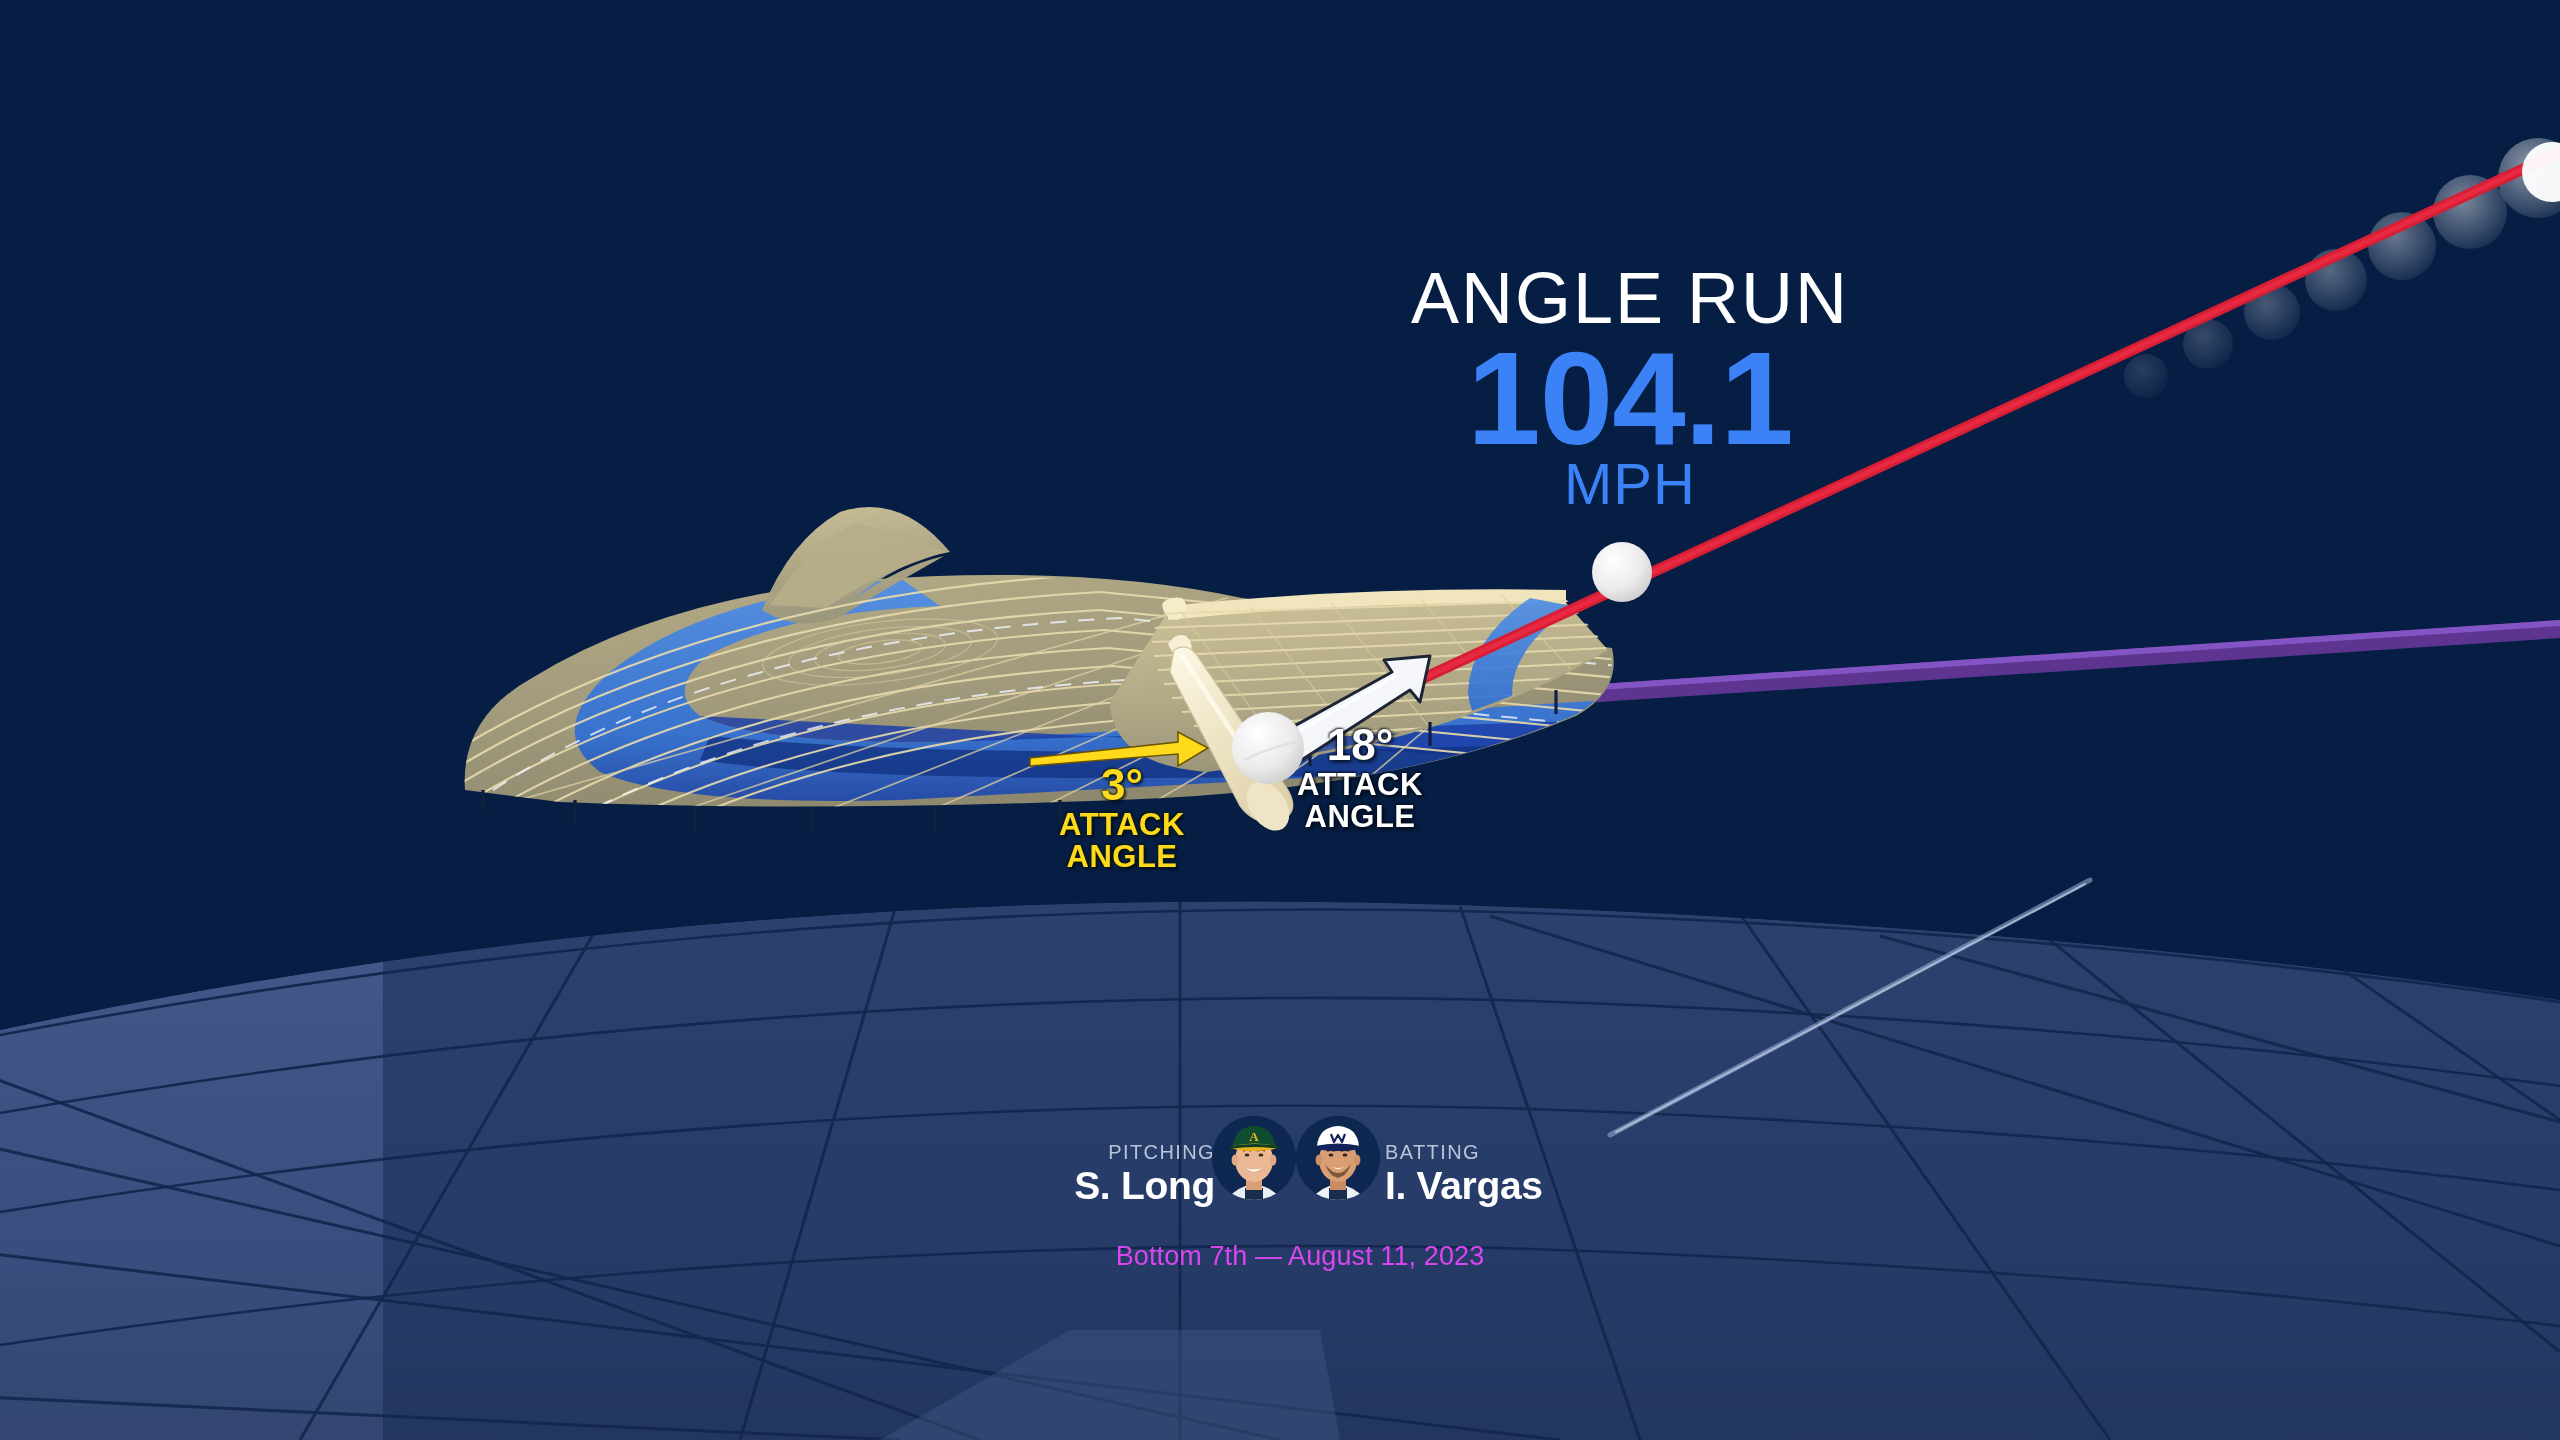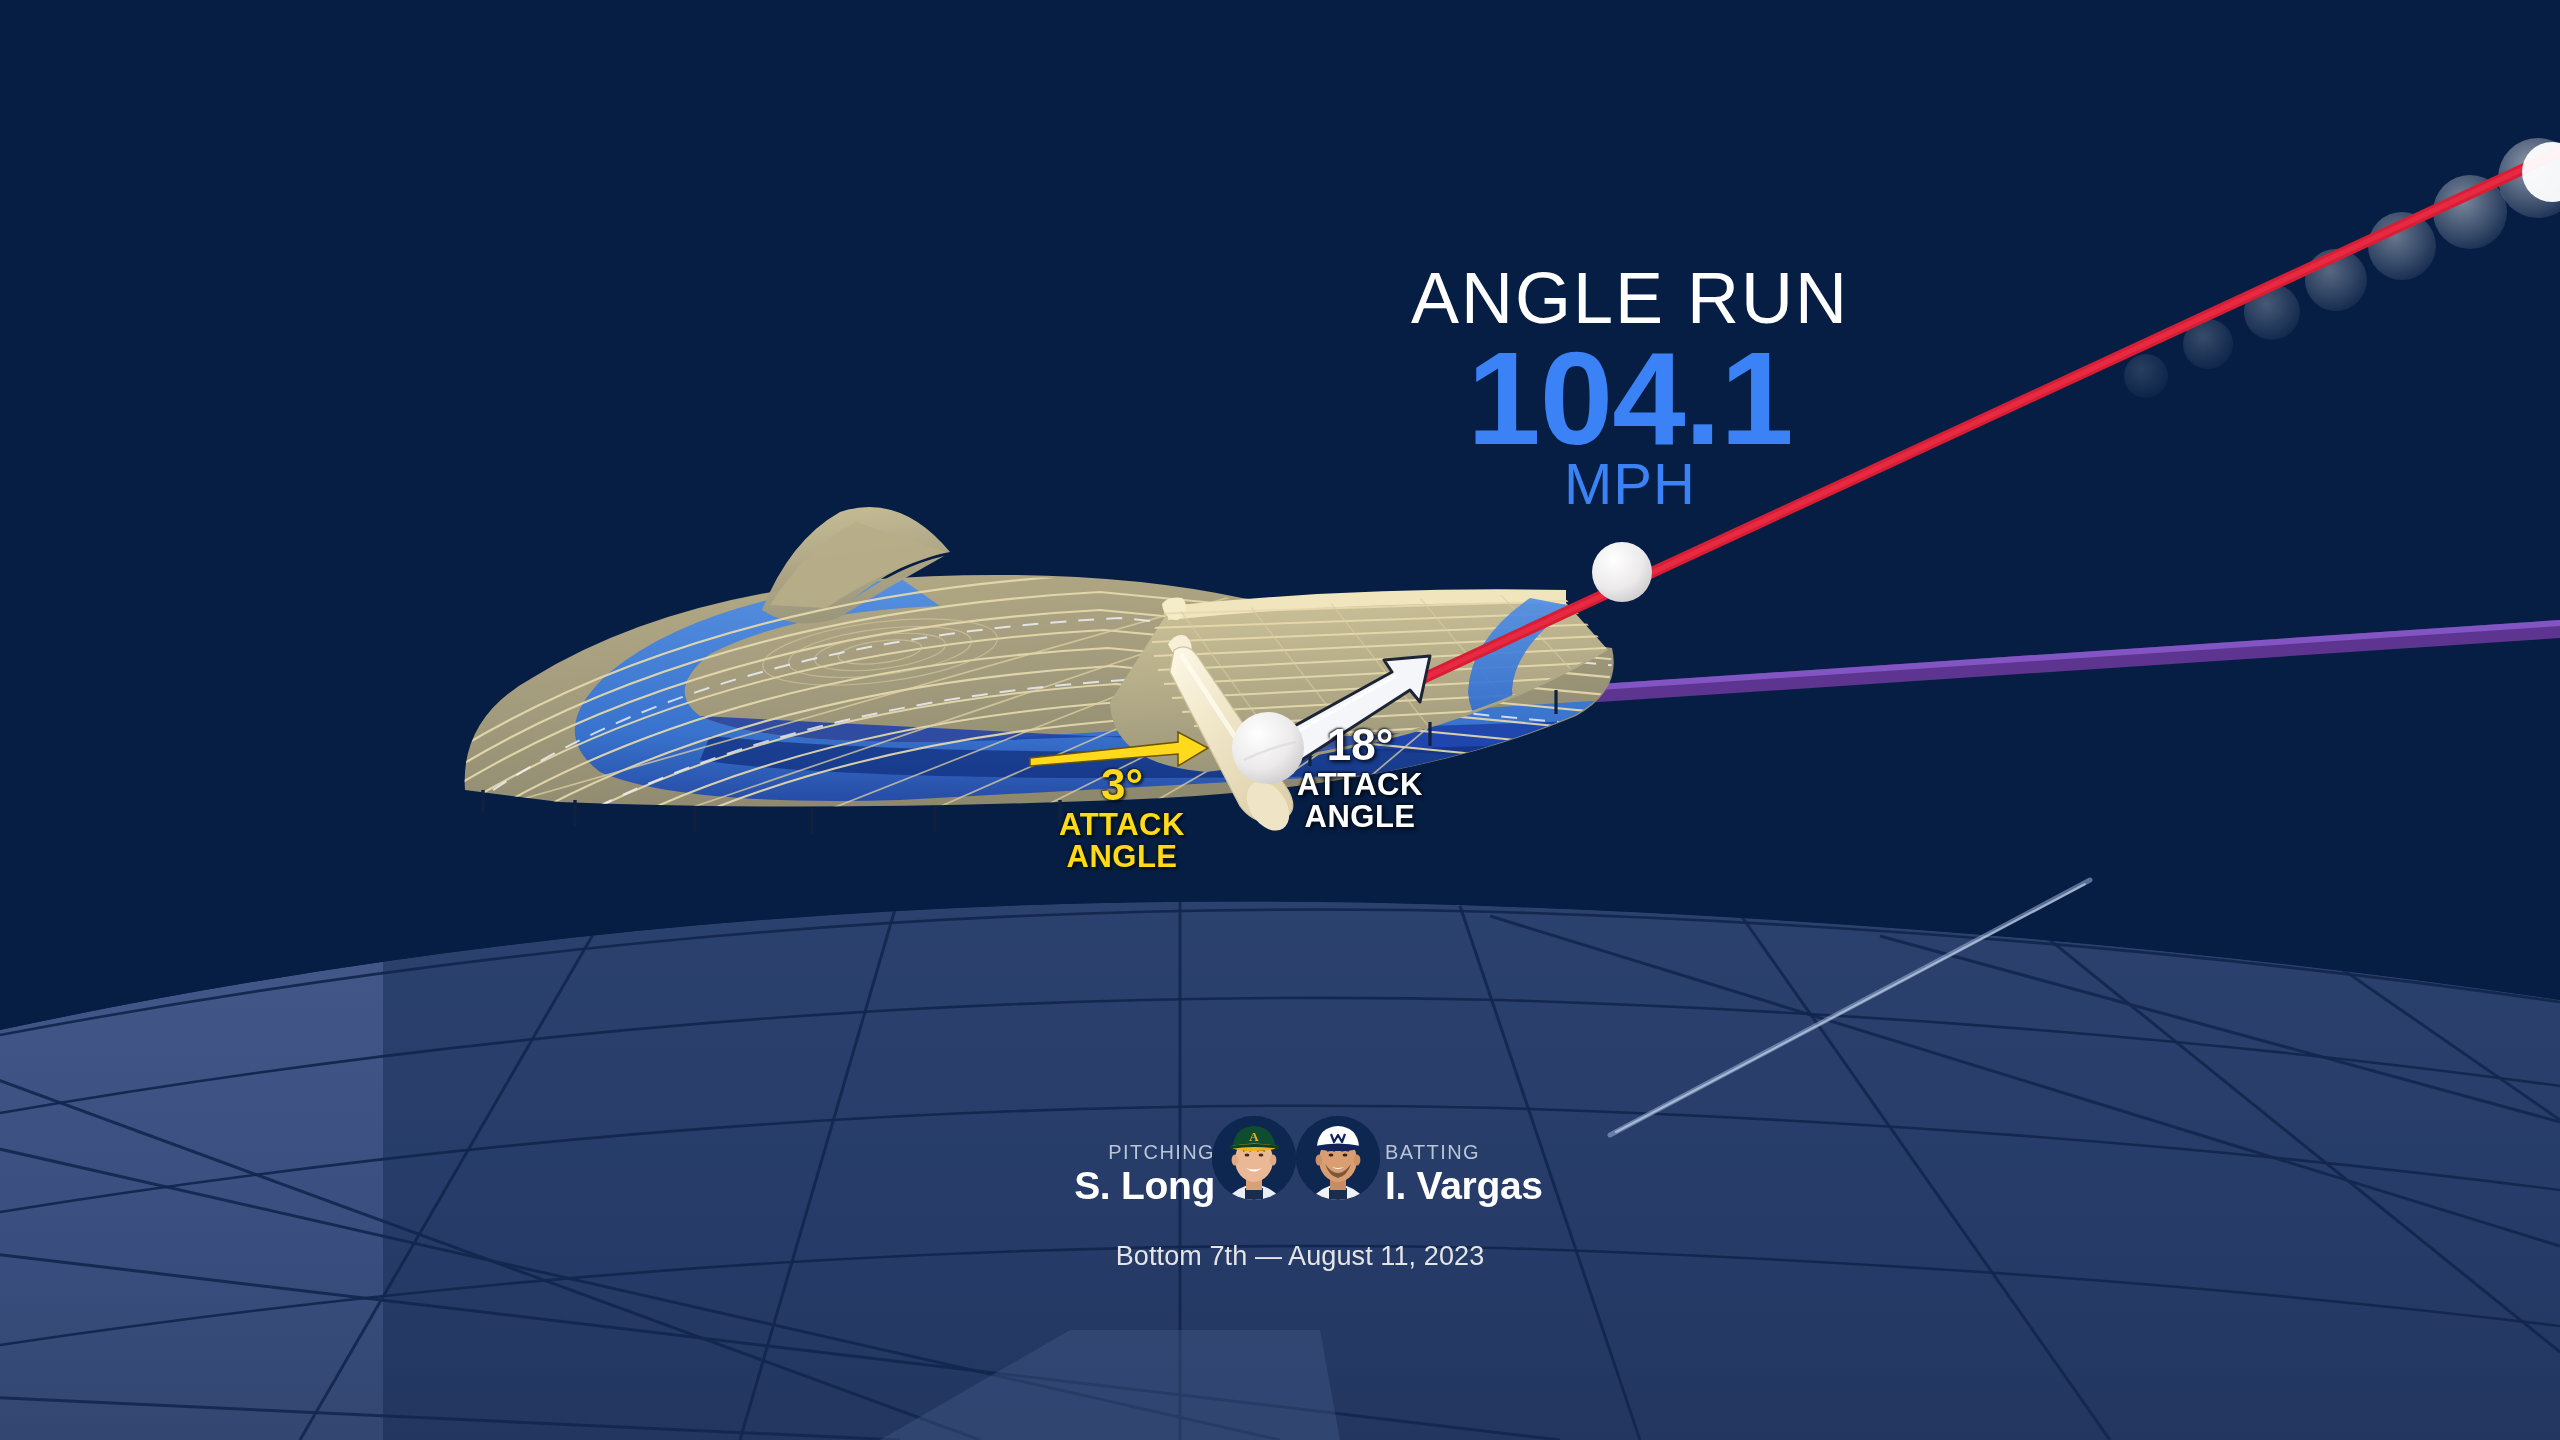--- a/index.html
+++ b/index.html
@@ -154,21 +154,21 @@
     transform: translateX(-50%);
     width: 84px;
     height: 84px;
     border-radius: 50%;
     background: #0d2750;
   }
   .hs-svg { position: absolute; left: 0; top: 0; width: 86px; height: 104px; }
   .game-context {
     text-align: center;
     font-size: 27px;
-    color: #e5e5e5;
+    color: #d946ef;
     letter-spacing: 0.1px;
     margin-top: 6px;
   }
 </style>
 </head>
 <body>
 
 <div id="stage">
 
   <svg id="scene-svg" viewBox="0 0 2560 1440" preserveAspectRatio="none">

